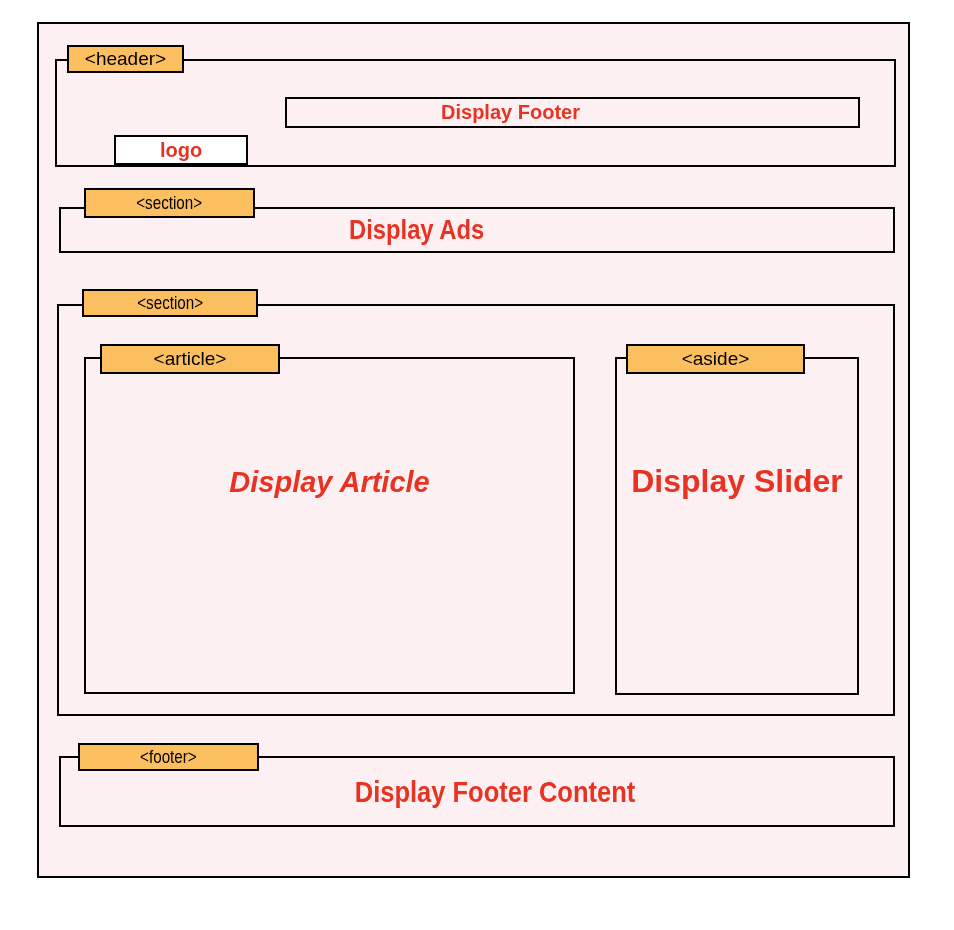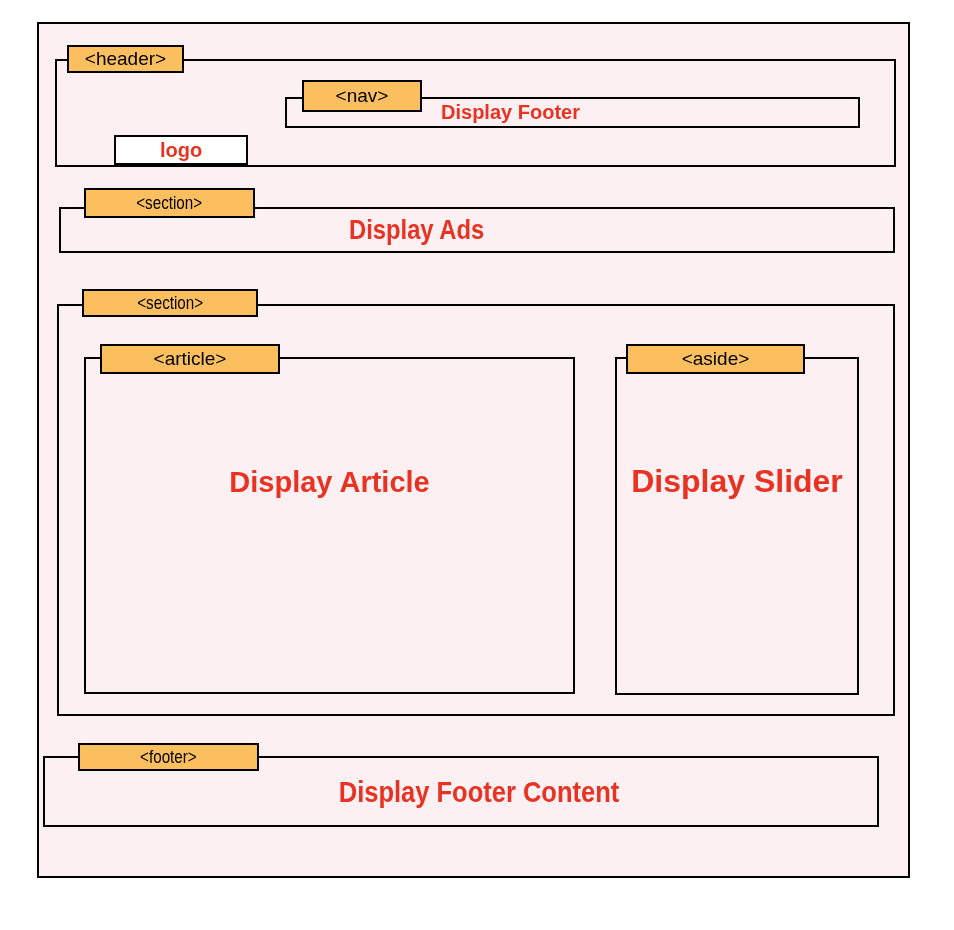--- a/index.html
+++ b/index.html
@@ -46,29 +46,29 @@
   .sec1-tag{left:45px;top:164px;width:171px;height:30px;}
   .sec1-text span{display:inline-block;font-size:28px;transform:translateX(-60px) scaleX(0.85);}
 
   
   .sec2-rect{left:18px;top:280px;width:838px;height:412px;}
   .sec2-tag{left:43px;top:265px;width:176px;height:28px;}
 
   .article-rect{left:45px;top:333px;width:491px;height:337px;}
   .article-tag{left:61px;top:320px;width:180px;height:30px;}
   .article-text{padding-bottom:86px;}
-  .article-text span{font-size:29px;}
+  .article-text span{font-size:29px;font-style:italic;}
 
   .aside-rect{left:576px;top:333px;width:244px;height:338px;}
   .aside-tag{left:587px;top:320px;width:179px;height:30px;}
   .aside-text{padding-bottom:90px;}
   .aside-text span{font-size:32px;}
 
   
-  .footer-rect{left:4px;top:732px;width:836px;height:71px;}
+  .footer-rect{left:20px;top:732px;width:836px;height:71px;}
   .footer-tag{left:39px;top:719px;width:181px;height:28px;}
   .footer-text span{display:inline-block;font-size:30px;transform:translateX(18px) scaleX(0.85);}
 </style>
 </head>
 <body>
 
 <div class="page">
   <div class="canvas">
 
     <div class="block header-rect">
@@ -76,23 +76,20 @@
         <span class="red">logo</span>
       </div>
     </div>
     <div class="tag header-tag">
       <span>&lt;header&gt;</span>
     </div>
     <div class="block nav-rect">
       <div class="center-flex nav-text">
         <span class="red">Display Footer</span>
       </div>
-    </div>
-    <div class="tag nav-tag">
-      <span>&lt;nav&gt;</span>
     </div>
 
     <div class="block sec1-rect">
       <div class="center-flex sec1-text">
         <span class="red">Display Ads</span>
       </div>
     </div>
     <div class="tag sec1-tag">
       <span class="cond">&lt;section&gt;</span>
     </div>

